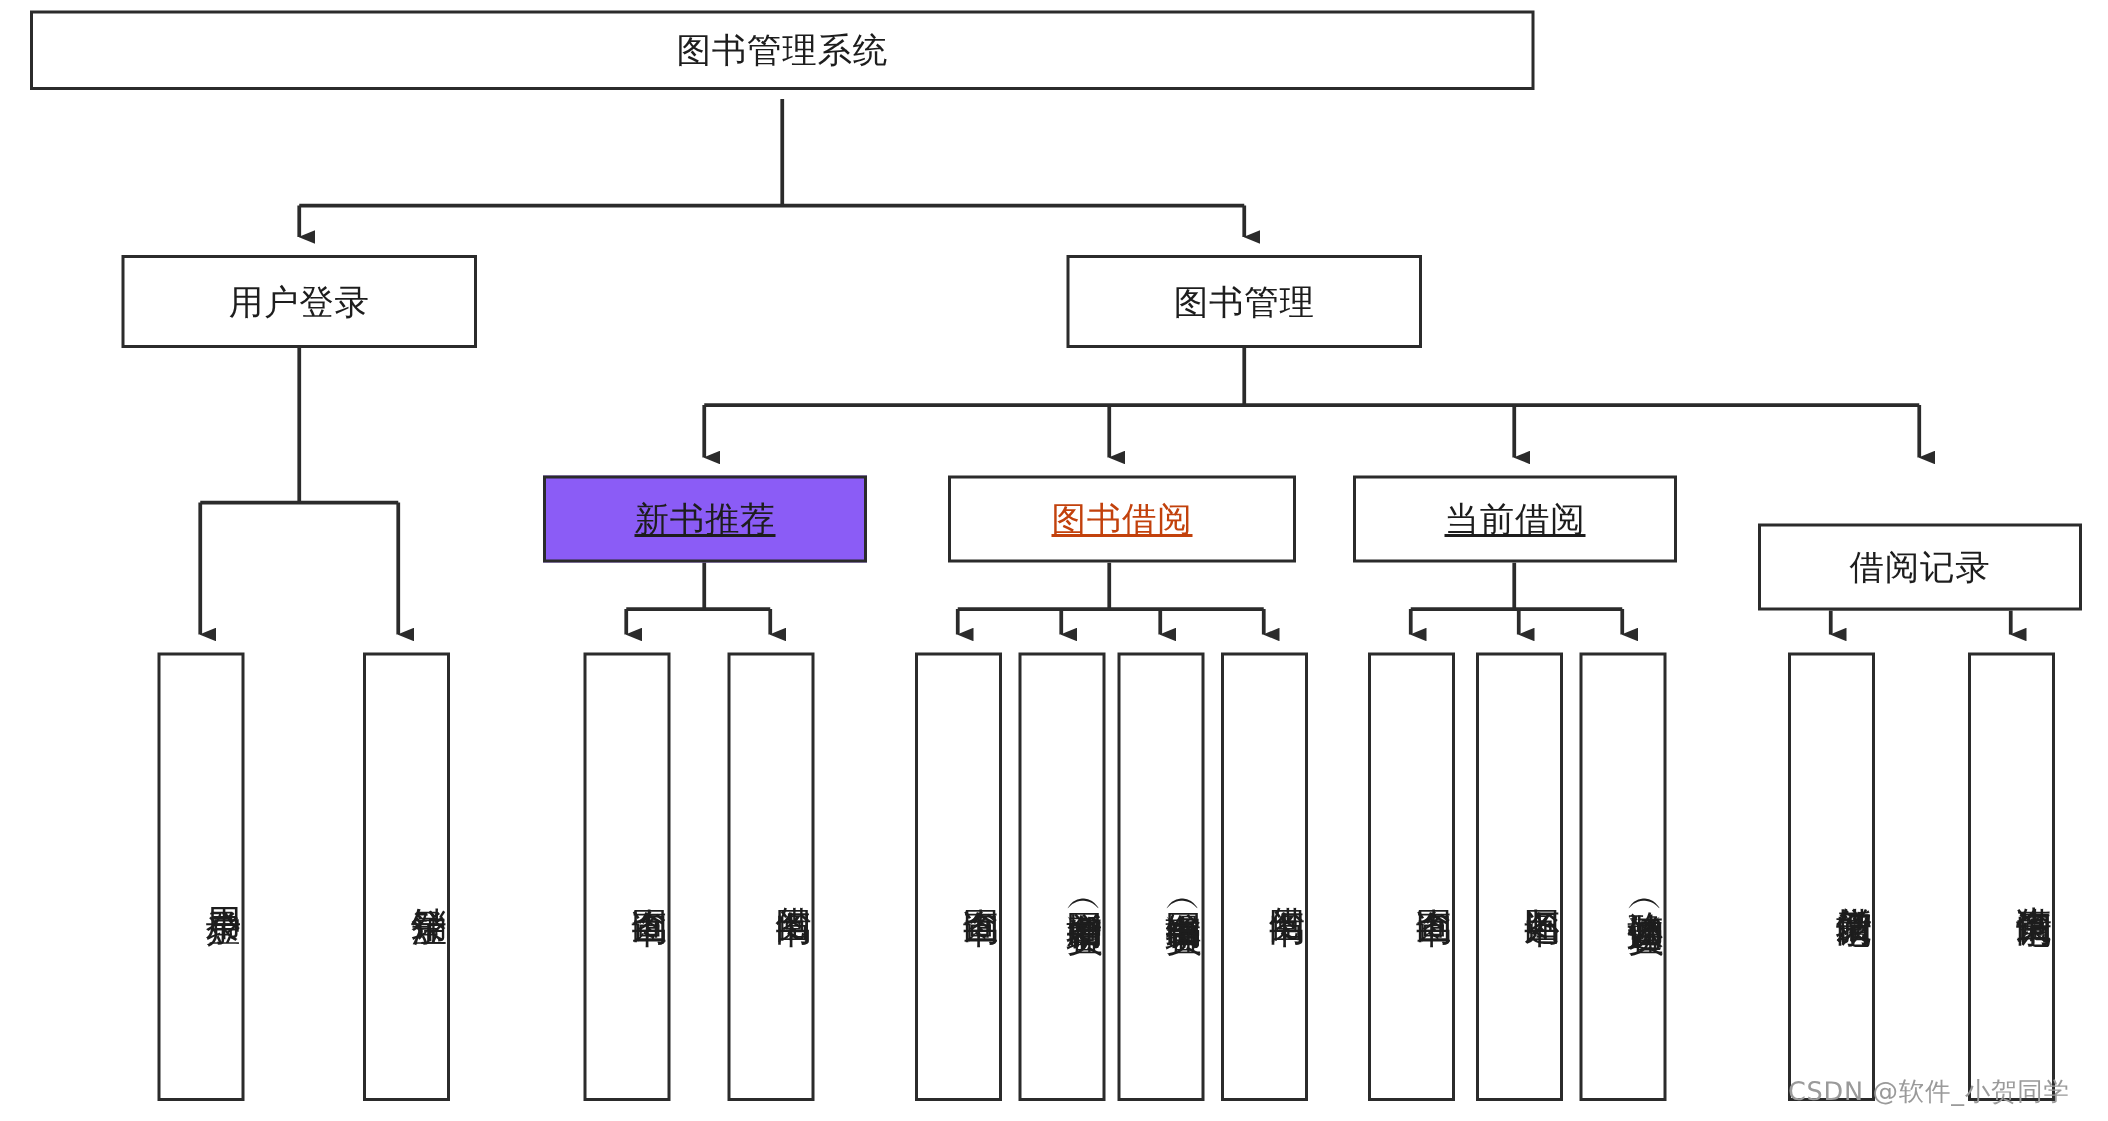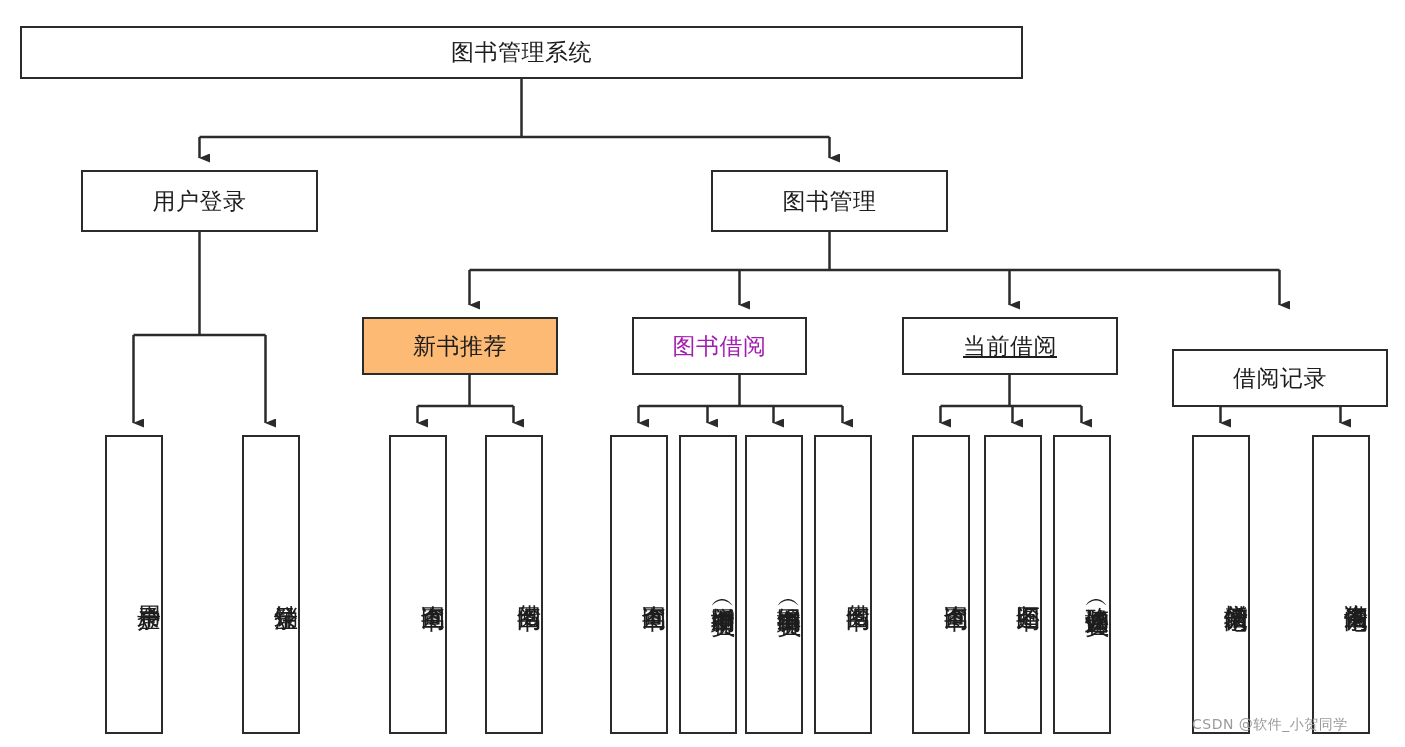--- a/index.html
+++ b/index.html
@@ -48,21 +48,21 @@
     align-items: flex-start;
     justify-content: center;
     padding-top: 6px;
     text-align: left;
   }
   .node-v.pad-more {
     padding-top: 16px;
   }
   .watermark {
     position: absolute;
-    font-size: 14px;
+    font-size: 17px;
     color: #9a9a9a;
     white-space: nowrap;
     letter-spacing: 0.5px;
   }
 </style>
 </head>
 <body>
 
 <div id="diagram-root">
 
@@ -111,27 +111,27 @@
       <path d="M 1012.5 406 L 1012.5 423" marker-end="url(#arrowhead)"></path>
       <path d="M 1081.5 406 L 1081.5 423" marker-end="url(#arrowhead)"></path>
 
       <path d="M 1279.5 375 L 1279.5 406"></path>
       <path d="M 1220.5 406 L 1340.5 406"></path>
       <path d="M 1220.5 406 L 1220.5 423" marker-end="url(#arrowhead)"></path>
       <path d="M 1340.5 406 L 1340.5 423" marker-end="url(#arrowhead)"></path>
     </g>
   </svg>
 
-  <div class="node node-h" style="left: 20px; top: 26px; width: 1003px; height: 53px; border-color: rgb(43, 43, 43); background: rgb(255, 255, 255); color: rgb(29, 29, 29);">图书管理系统</div>
+  <div class="node node-h" style="left: 20px; top: 7px; width: 1003px; height: 53px; border-color: rgb(43, 43, 43); background: rgb(255, 255, 255); color: rgb(29, 29, 29);">图书管理系统</div>
 
   <div class="node node-h" style="left: 81px; top: 170px; width: 237px; height: 62px; border-color: rgb(43, 43, 43); background: rgb(255, 255, 255); color: rgb(29, 29, 29);">用户登录</div>
   <div class="node node-h" style="left: 711px; top: 170px; width: 237px; height: 62px; border-color: rgb(43, 43, 43); background: rgb(255, 255, 255); color: rgb(29, 29, 29);">图书管理</div>
 
-  <div class="node node-h" style="left: 362px; top: 317px; width: 196px; height: 58px; border-color: rgb(43, 43, 43); background: #fdba74; color: rgb(29, 29, 29);">新书推荐</div>
-  <div class="node node-h" style="left: 632px; top: 317px; width: 175px; height: 58px; border-color: rgb(43, 43, 43); background: rgb(255, 255, 255); color: #a21caf;">图书借阅</div>
+  <div class="node node-h" style="left: 362px; top: 317px; width: 216px; height: 58px; border-color: rgb(43, 43, 43); background: #8b5cf6; color: rgb(29, 29, 29); text-decoration: underline;">新书推荐</div>
+  <div class="node node-h" style="left: 632px; top: 317px; width: 232px; height: 58px; border-color: rgb(43, 43, 43); background: rgb(255, 255, 255); color: #c2410c; text-decoration: underline;">图书借阅</div>
   <div class="node node-h" style="left: 902px; top: 317px; width: 216px; height: 58px; border-color: rgb(43, 43, 43); background: rgb(255, 255, 255); color: rgb(29, 29, 29); text-decoration: underline;">当前借阅</div>
   <div class="node node-h" style="left: 1172px; top: 317px; width: 216px; height: 58px; border-color: rgb(43, 43, 43); background: rgb(255, 255, 255); color: rgb(29, 29, 29); margin-top: 32px;">借阅记录</div>
 
   <div class="node node-v" style="left: 105px; top: 435px; width: 58px; height: 299px; border-color: rgb(43, 43, 43); background: rgb(255, 255, 255); color: rgb(29, 29, 29);">用户登录</div>
   <div class="node node-v" style="left: 242px; top: 435px; width: 58px; height: 299px; border-color: rgb(43, 43, 43); background: rgb(255, 255, 255); color: rgb(29, 29, 29);">注销登录</div>
   <div class="node node-v" style="left: 389px; top: 435px; width: 58px; height: 299px; border-color: rgb(43, 43, 43); background: rgb(255, 255, 255); color: rgb(29, 29, 29);">查询图书</div>
   <div class="node node-v" style="left: 485px; top: 435px; width: 58px; height: 299px; border-color: rgb(43, 43, 43); background: rgb(255, 255, 255); color: rgb(29, 29, 29);">借阅图书</div>
   <div class="node node-v" style="left: 610px; top: 435px; width: 58px; height: 299px; border-color: rgb(43, 43, 43); background: rgb(255, 255, 255); color: rgb(29, 29, 29);">查询图书</div>
   <div class="node node-v pad-more" style="left: 679px; top: 435px; width: 58px; height: 299px; border-color: rgb(43, 43, 43); background: rgb(255, 255, 255); color: rgb(29, 29, 29);">新增图书（管理员）</div>
   <div class="node node-v pad-more" style="left: 745px; top: 435px; width: 58px; height: 299px; border-color: rgb(43, 43, 43); background: rgb(255, 255, 255); color: rgb(29, 29, 29);">编辑图书（管理员）</div>

